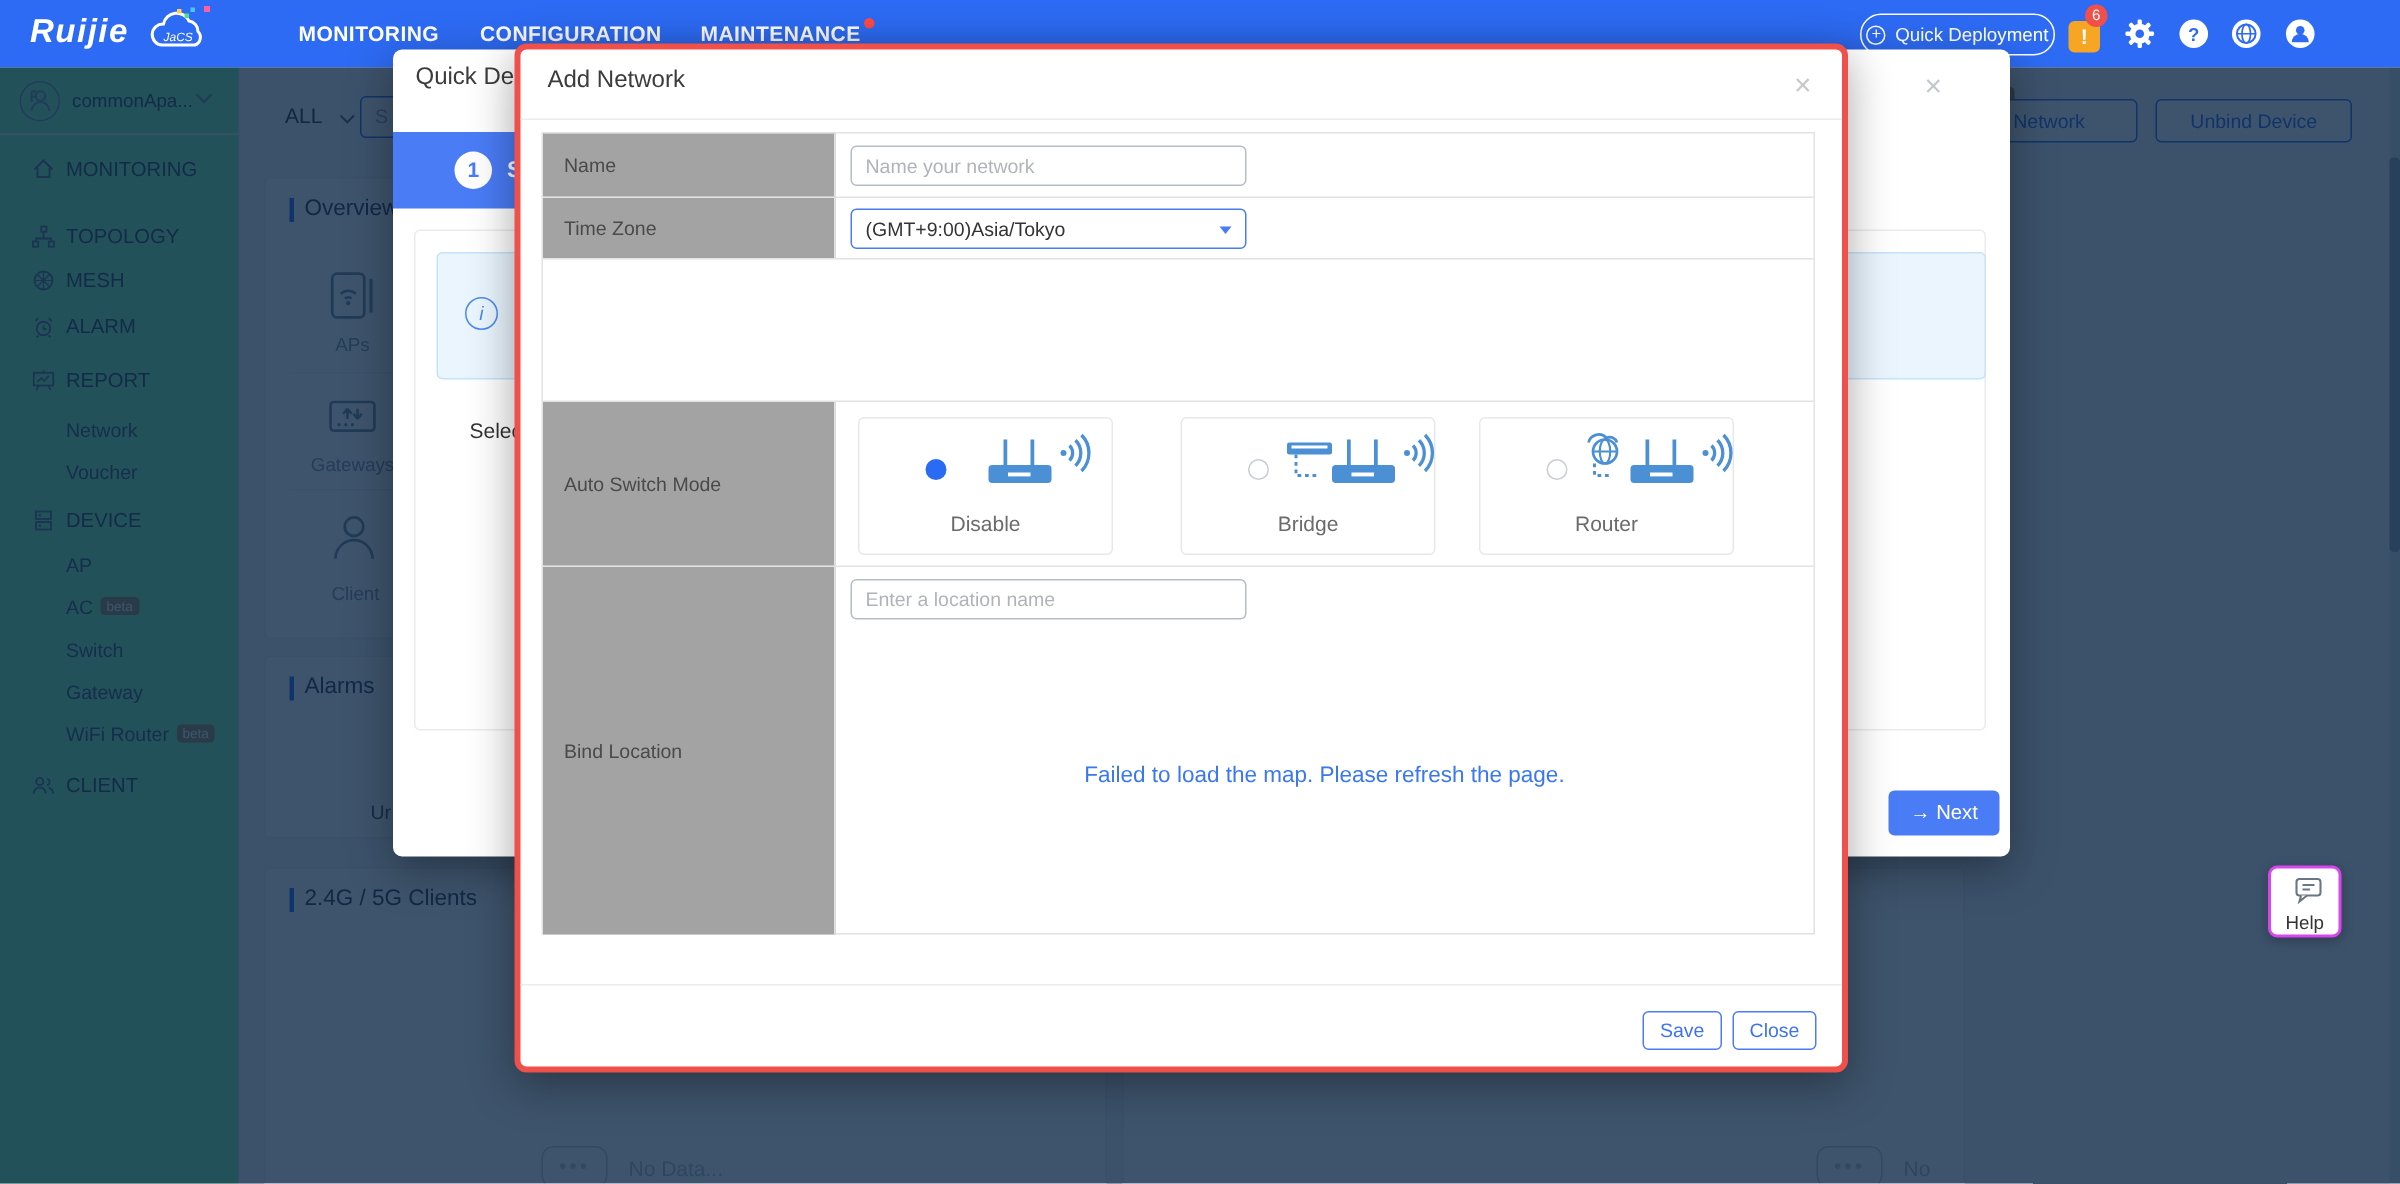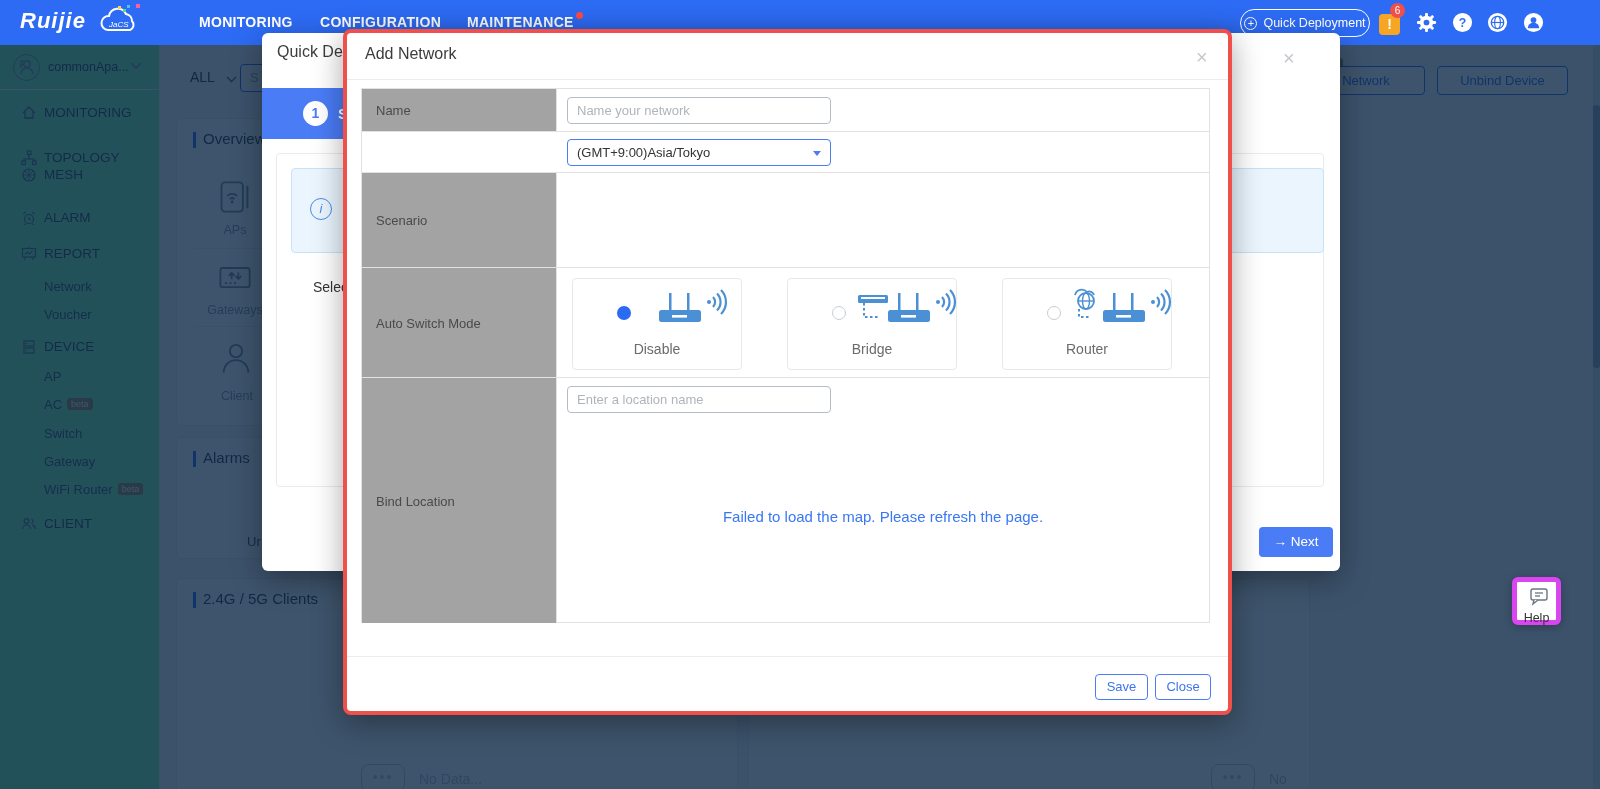--- a/index.html
+++ b/index.html
@@ -84,21 +84,21 @@
   .radio { position:absolute; left:44px; top:27px; width:14px; height:14px; border-radius:50%; }
   .radio.sel { background:#2b6bf3; }
   .radio.unsel { background:#fff; border:1px solid #c9ced4; }
   .mode-ico { position:absolute; left:70px; top:8px; }
   .mode-lbl { position:absolute; left:0; width:100%; top:62px; text-align:center; font-size:14px; color:#6b6b6b; }
   .map-err { position:absolute; left:195px; right:0; top:130px; text-align:center; font-size:15px; color:#3a77f2; }
   .m-fdiv { position:absolute; left:0; right:0; top:623px; height:1px; background:#ececec; }
   .m-btn { position:absolute; top:641px; height:26px; border:1px solid #4a7cf6; border-radius:4px; background:#fff; color:#3d74ee; font-size:13px; text-align:center; line-height:24px; cursor:pointer; }
 
   
-  .help-box { position:absolute; left:1512px; top:577px; width:49px; height:48px; background:#fff; border:5px solid #d946ef; border-radius:6px; box-shadow:0 2px 8px rgba(0,0,0,.25); z-index:40; text-align:center; cursor:pointer; }
+  .help-box { position:absolute; left:1512px; top:577px; width:49px; height:48px; background:#fff; border:2px solid #d946ef; border-radius:6px; box-shadow:0 2px 8px rgba(0,0,0,.25); z-index:40; text-align:center; cursor:pointer; }
   .help-lbl { position:absolute; left:0; width:100%; top:29px; font-size:12.5px; color:#333; }
 </style>
 </head>
 <body>
 
 <div class="stage">
 
   <div class="topbar">
     <div class="brand">
       <span class="brand-name">Ruijie</span>
@@ -173,21 +173,21 @@
     </div>
     <div class="menu-item" style="top:103px;">
       <svg class="menu-ico" viewBox="0 0 16 16">
           <rect x="6.5" y="1" width="3.5" height="3.5" fill="none" stroke="#5a6e83" stroke-width="1.2"></rect>
           <rect x="1" y="11" width="3.5" height="3.5" fill="none" stroke="#5a6e83" stroke-width="1.2"></rect>
           <rect x="11.5" y="11" width="3.5" height="3.5" fill="none" stroke="#5a6e83" stroke-width="1.2"></rect>
           <path d="M8 4.5 v3 M3 11 v-2 h10 v2 M8 7.5 v1.5" fill="none" stroke="#5a6e83" stroke-width="1.2"></path>
         </svg>
       <span class="lbl">TOPOLOGY</span>
     </div>
-    <div class="menu-item" style="top:120px;padding-left:40px;">
+    <div class="menu-item" style="top:132px;padding-left:40px;">
       <svg class="menu-ico" viewBox="0 0 16 16">
           <circle cx="8" cy="8" r="6" fill="none" stroke="#5a6e83" stroke-width="1.2"></circle>
           <path d="M2 8 h12 M8 2 v12 M4 4 l8 8 M12 4 l-8 8" stroke="#5a6e83" stroke-width="0.8"></path>
         </svg>
       <span class="lbl">MESH</span>
     </div>
     <div class="menu-item" style="top:163px;">
       <svg class="menu-ico" viewBox="0 0 16 16">
           <circle cx="8" cy="9" r="4.5" fill="none" stroke="#5a6e83" stroke-width="1.2"></circle>
           <path d="M2.5 4 l2-2 M13.5 4 l-2-2 M4.5 13.5 l-1 1.5 M11.5 13.5 l1 1.5 M8 7 v2.5 h2" fill="none" stroke="#5a6e83" stroke-width="1.2"></path>
@@ -319,30 +319,30 @@
     <div class="m-table">
 
       <div class="m-row" style="height:43px;">
         <div class="m-label">
             <span>Name</span>
           </div>
         <input class="txt-input" style="top: 8px;" placeholder="Name your network">
       </div>
 
       <div class="m-row" style="height:41px;">
+        <div class="m-label">
+            <span>Time Zone</span>
+          </div>
         <div class="tz-select">
           <span>(GMT+9:00)Asia/Tokyo</span>
           <span class="tz-caret"></span>
         </div>
       </div>
 
       <div class="m-row" style="height:95px;">
-        <div class="m-label">
-            <span>Scenario</span>
-          </div>
       </div>
 
       <div class="m-row" style="height:110px;">
         <div class="m-label">
             <span>Auto Switch Mode</span>
           </div>
 
         <div class="mode-card" style="left:210px;">
           <span class="radio sel"></span>
           <svg class="mode-ico" width="100" height="50" viewBox="0 0 100 50">
@@ -369,21 +369,21 @@
                 <rect x="66" y="6" width="2.5" height="17"></rect>
               <rect x="38" y="23" width="42" height="12" rx="2.5"></rect>
             </g>
             <rect x="51" y="28" width="15" height="2.6" fill="#ffffff"></rect>
             <circle cx="88" cy="15" r="2" fill="#4b8fd4"></circle>
             <path d="M92 10 a7 7 0 0 1 0 10 M96 6.5 a12 12 0 0 1 0 17 M100 3 a17 17 0 0 1 0 24" fill="none" stroke="#4b8fd4" stroke-width="2.2"></path>
           </svg>
           <span class="mode-lbl">Bridge</span>
         </div>
 
-        <div class="mode-card" style="left:640px;">
+        <div class="mode-card" style="left:624px;">
           <span class="radio unsel"></span>
           <svg class="mode-ico" style="left:62px;" width="120" height="50" viewBox="0 0 120 50">
             <path d="M10 8 a7 7 0 0 1 12-3 a5 5 0 0 1 7 3" fill="none" stroke="#4b8fd4" stroke-width="1.8"></path>
             <circle cx="21" cy="14" r="8" fill="none" stroke="#4b8fd4" stroke-width="1.8"></circle>
             <ellipse cx="21" cy="14" rx="3.5" ry="8" fill="none" stroke="#4b8fd4" stroke-width="1.4"></ellipse>
             <line x1="13" y1="14" x2="29" y2="14" stroke="#4b8fd4" stroke-width="1.4"></line>
             <path d="M14 22 v8 h12" fill="none" stroke="#4b8fd4" stroke-width="2" stroke-dasharray="2.5 2.5"></path>
             <g fill="#4b8fd4">
               <rect x="48" y="6" width="2.5" height="17"></rect>
                 <rect x="66" y="6" width="2.5" height="17"></rect>

